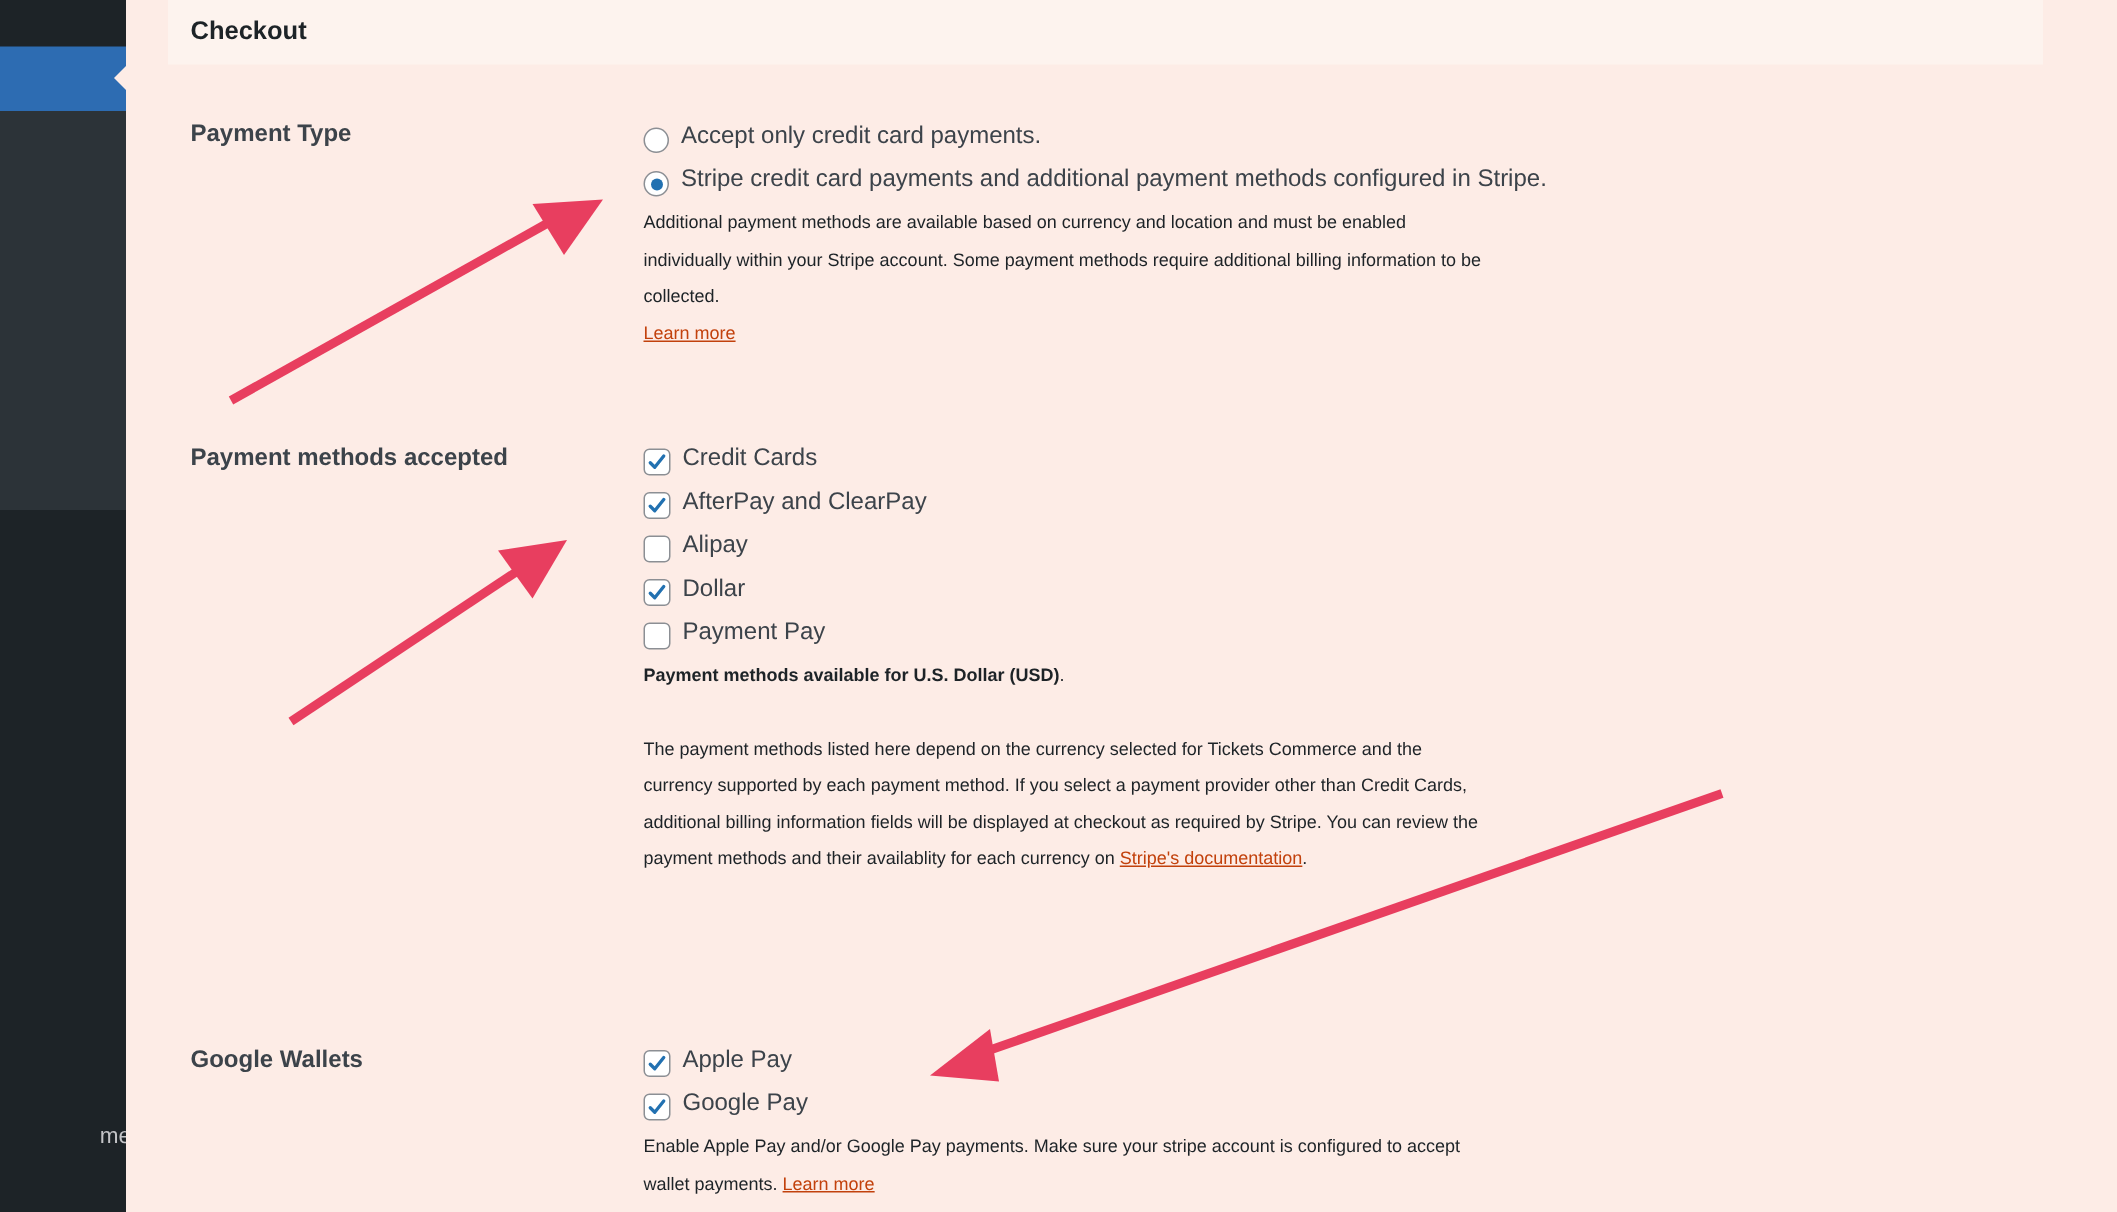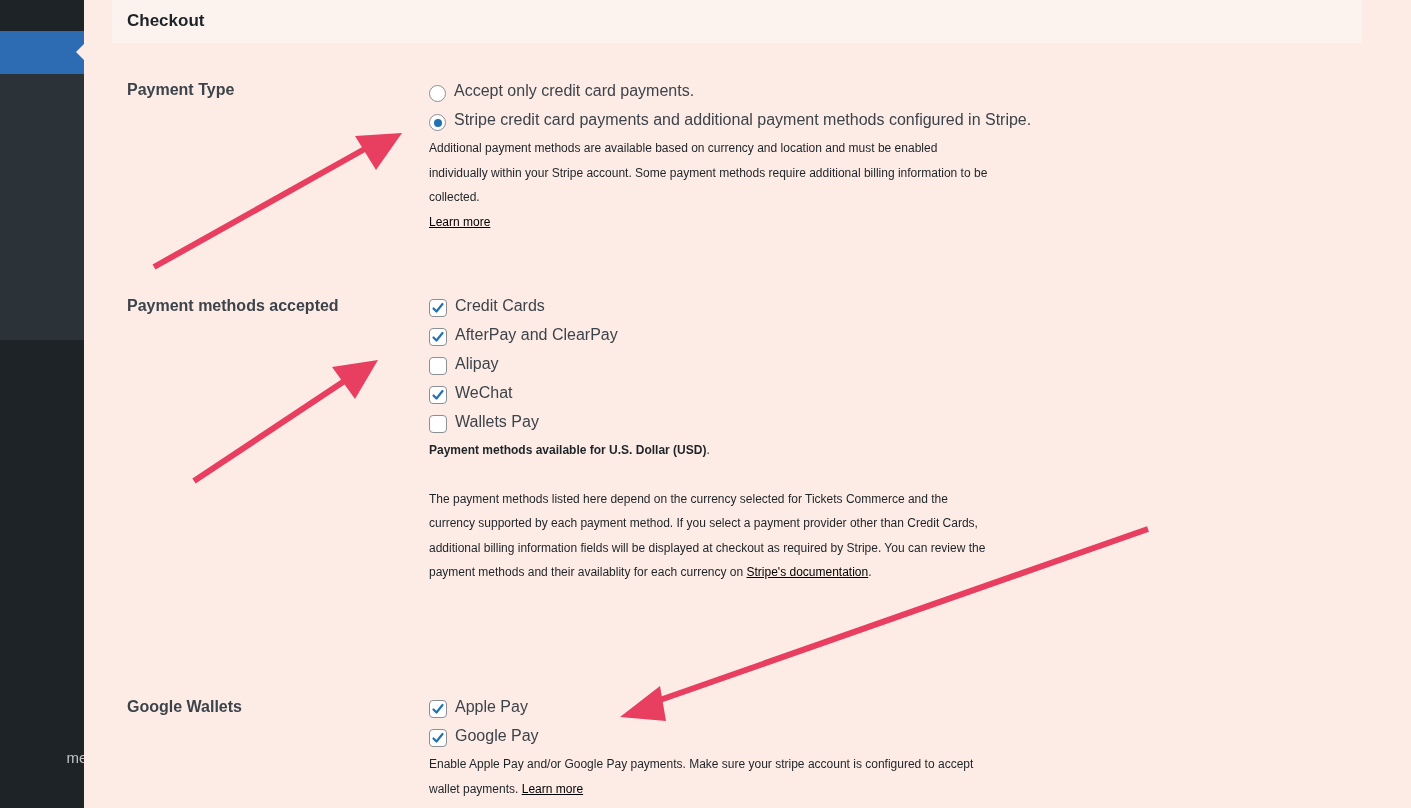--- a/index.html
+++ b/index.html
@@ -55,21 +55,21 @@
   .radio.on::after {
     content:""; position:absolute; left:3.5px; top:3.5px; width:8px; height:8px;
     border-radius:50%; background:#2271b1;
   }
   .check {
     flex:0 0 auto; width:18px; height:18px; border:1px solid #8c8f94; border-radius:4px;
     background:#fff; margin:3px 8px 0 0; position:relative; box-sizing:border-box;
   }
   .check svg { position:absolute; left:1px; top:1px; }
   .desc { line-height:24.5px; color:#1d2327; font-size:12px; }
-  .link { color:#000000; text-decoration:underline; cursor:pointer;margin-top:32px; }
+  .link { color:#c2410c; text-decoration:underline; cursor:pointer;margin-top:32px; }
   .bold { font-weight:bold;text-align:center; }
   .arrows { position:absolute; left:0; top:0; pointer-events:none; }
 </style>
 </head>
 <body>
 
 <div class="sidebar">
   <div class="sb-top"></div>
   <div class="sb-active"></div>
   <div class="sb-active-notch"></div>
@@ -123,25 +123,25 @@
     <div class="opt">
       <span class="check"></span>
       <span class="txt">Alipay</span>
     </div>
     <div class="opt">
       <span class="check">
           <svg width="14" height="14" viewBox="0 0 14 14">
             <path d="M2.5 7.5 L5.5 10.5 L11.5 3" stroke="#2271b1" stroke-width="2.2" fill="none" stroke-linecap="round" stroke-linejoin="round"></path>
           </svg>
         </span>
-      <span class="txt">WeChat</span>
+      <span class="txt">Dollar</span>
     </div>
     <div class="opt">
       <span class="check"></span>
-      <span class="txt">Wallets Pay</span>
+      <span class="txt">Payment Pay</span>
     </div>
     <div class="desc" style="margin-top:-1px;">
       <span class="bold">Payment methods available for U.S. Dollar (USD)</span><span>.</span>
     </div>
     <div class="desc" style="width:565px;margin-top:24px;">
       <span>The payment methods listed here depend on the currency selected for Tickets Commerce and the currency supported by each payment method. If you select a payment provider other than Credit Cards, additional billing information fields will be displayed at checkout as required by Stripe. You can review the payment methods and their availablity for each currency on</span>
       <span class="link">Stripe's documentation</span><span>.</span>
     </div>
   </div>
 

